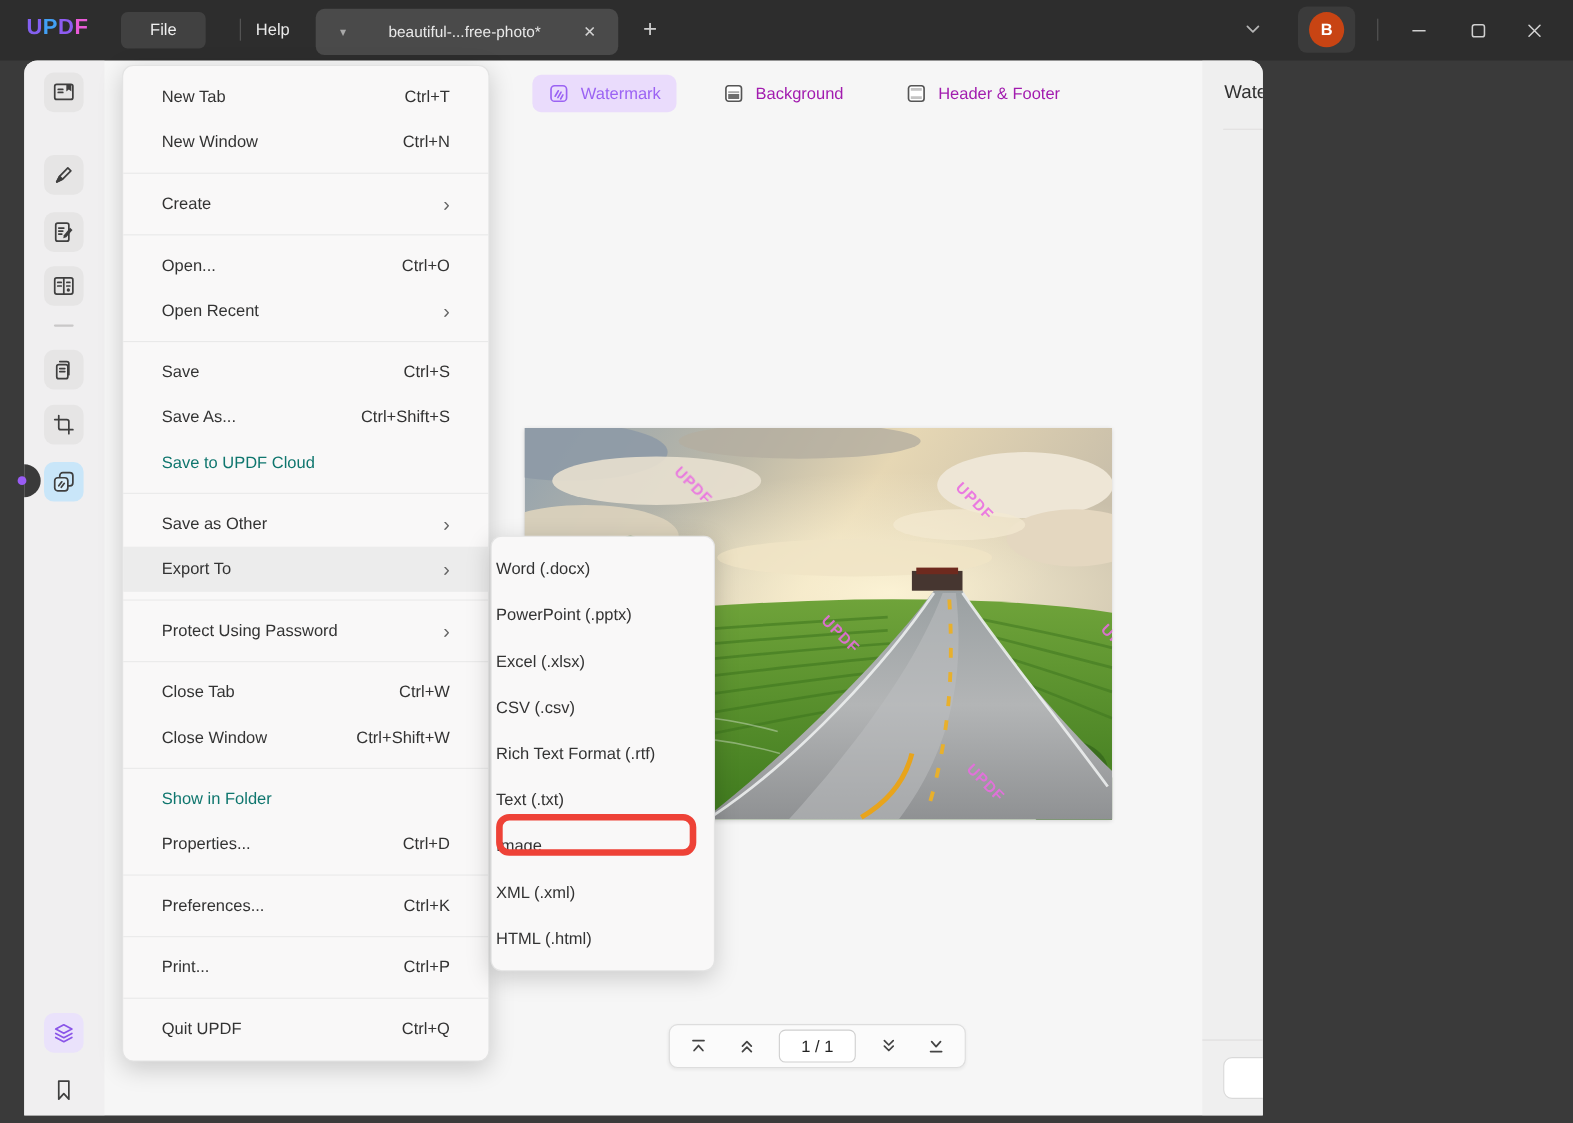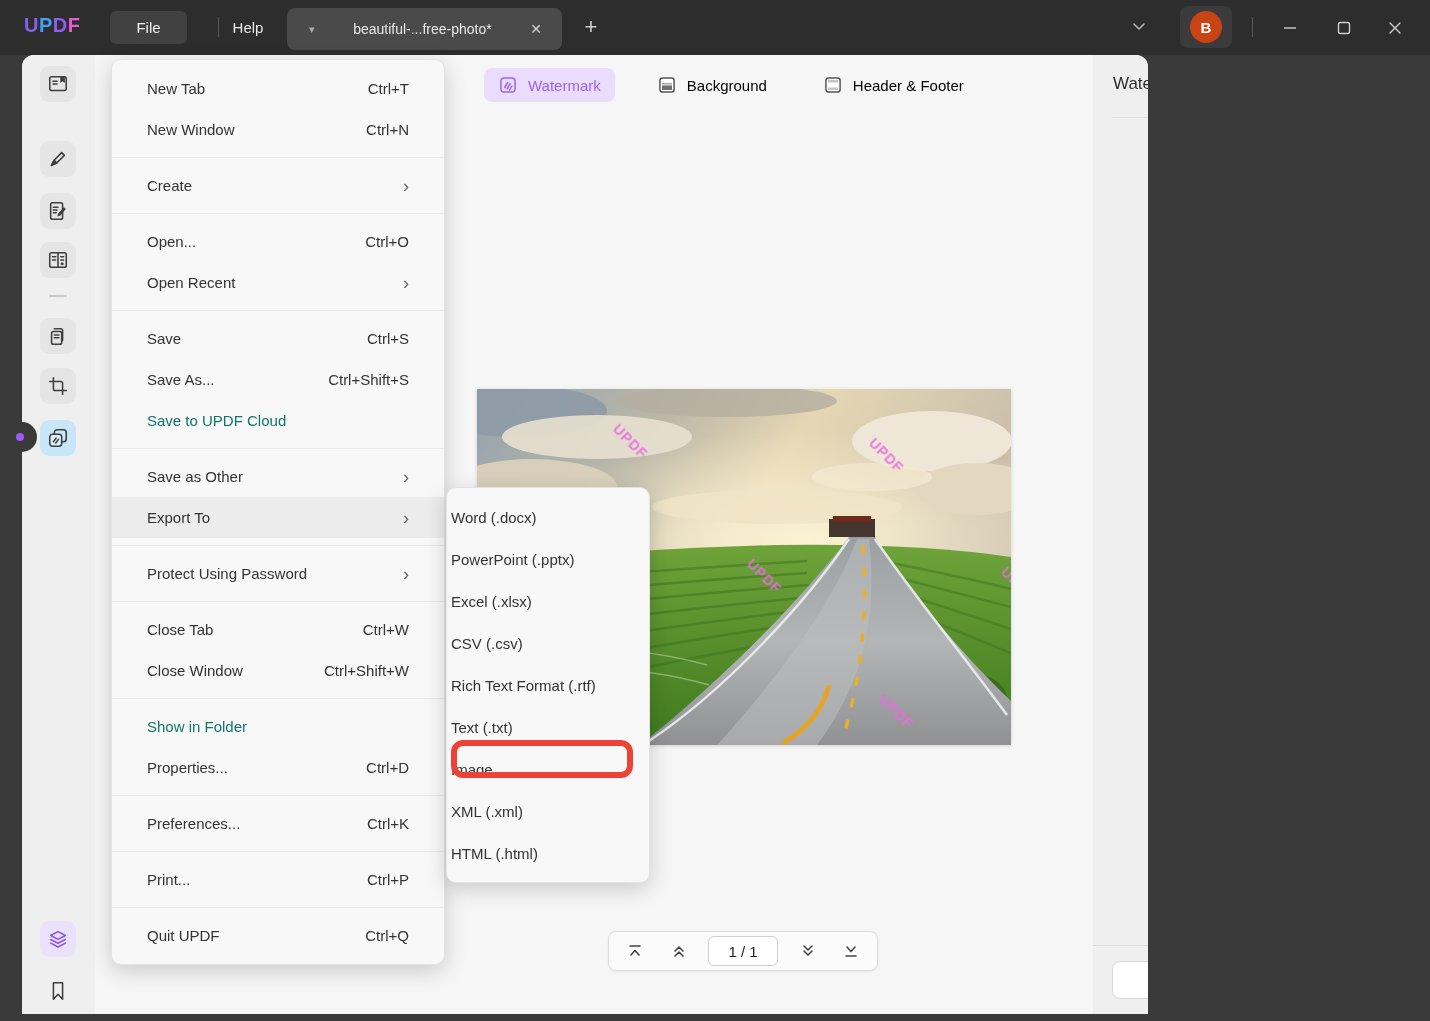--- a/index.html
+++ b/index.html
@@ -38,21 +38,21 @@
   .sidebar { position:absolute; left:0; top:0; width:73px; height:100%; background:#f0eff0; }
   .sicon { position:absolute; left:18px; width:36px; height:36px; border-radius:9px; background:#e6e5e5;
            display:flex; align-items:center; justify-content:center; }
   .sicon.active { background:#c9e6f9; }
   .sicon.ai { background:#eae2fb; }
   .sicon.nobg { background:transparent; }
   .sdiv { position:absolute; left:27px; width:18px; height:2px; background:#c9c8c8; border-radius:1px; }
 
   
   .toolbar { position:absolute; left:462px; top:13px; height:34px; display:flex; align-items:center; gap:28px; }
-  .tool-item { display:flex; align-items:center; gap:10px; font-size:15px; color:#000000; padding:0 14px; height:34px; }
+  .tool-item { display:flex; align-items:center; gap:10px; font-size:15px; color:#a21caf; padding:0 14px; height:34px; }
   .tool-item.selected { background:#eadcfc; border-radius:8px; color:#9b63f3; }
 
   
   .photo { position:absolute; left:455px; top:334px; width:534px; height:356px; box-shadow:0 1px 4px rgba(0,0,0,.15); }
 
   
   .pagination { position:absolute; left:586px; top:876px; width:270px; height:40px; background:#fbfbfb;
                 border:1px solid #dddddd; border-radius:8px; display:flex; align-items:center; justify-content:space-between;
                 padding:0 12px; box-shadow:0 1px 3px rgba(0,0,0,.06); }
   .pg-btn { width:28px; height:28px; display:flex; align-items:center; justify-content:center; }

